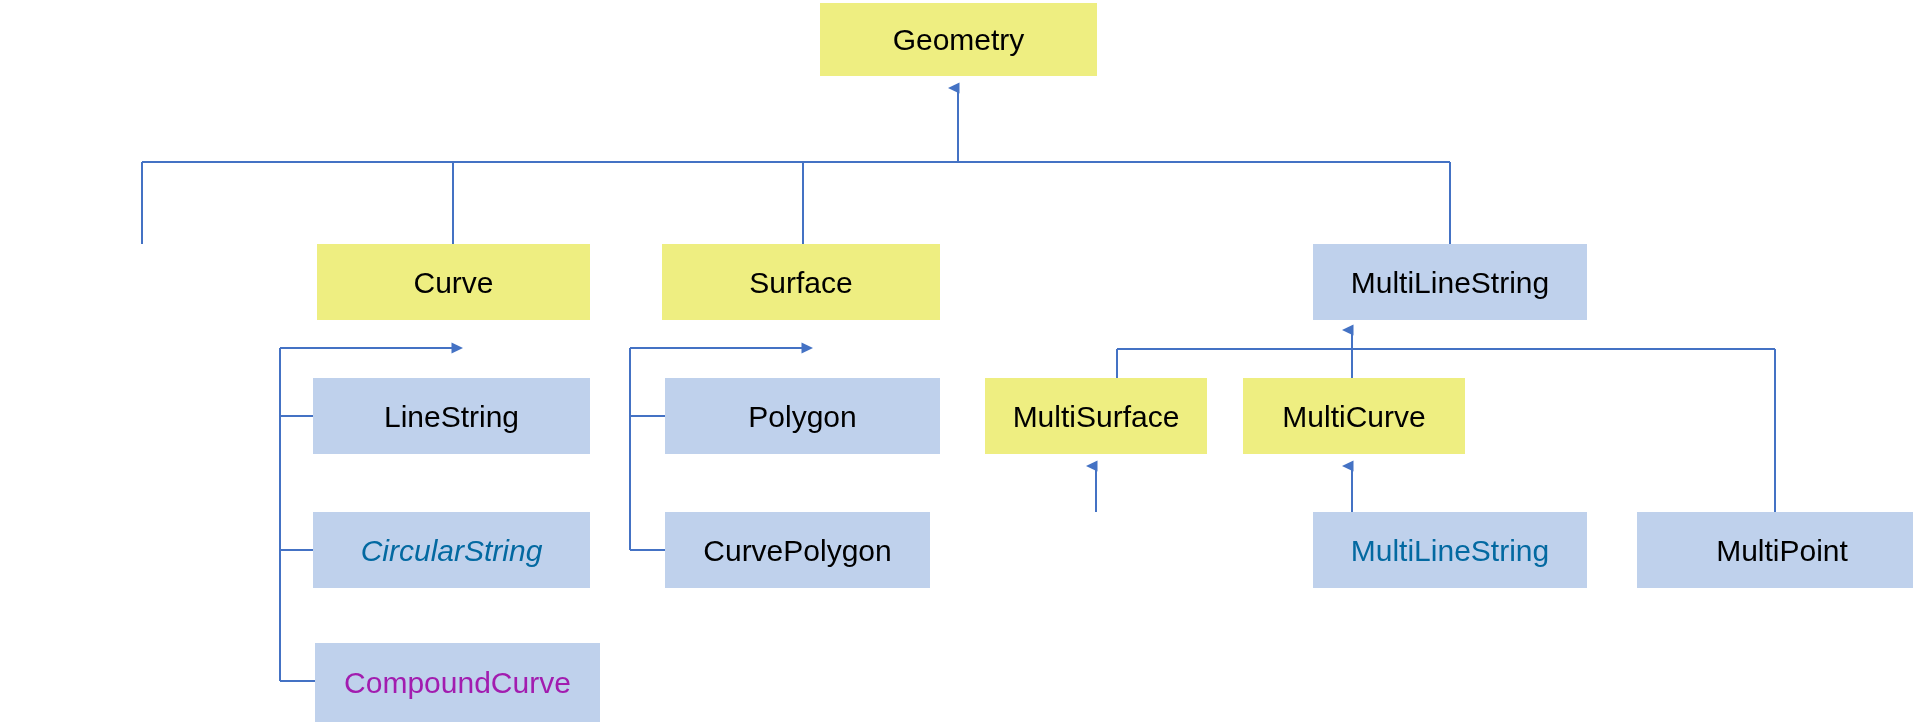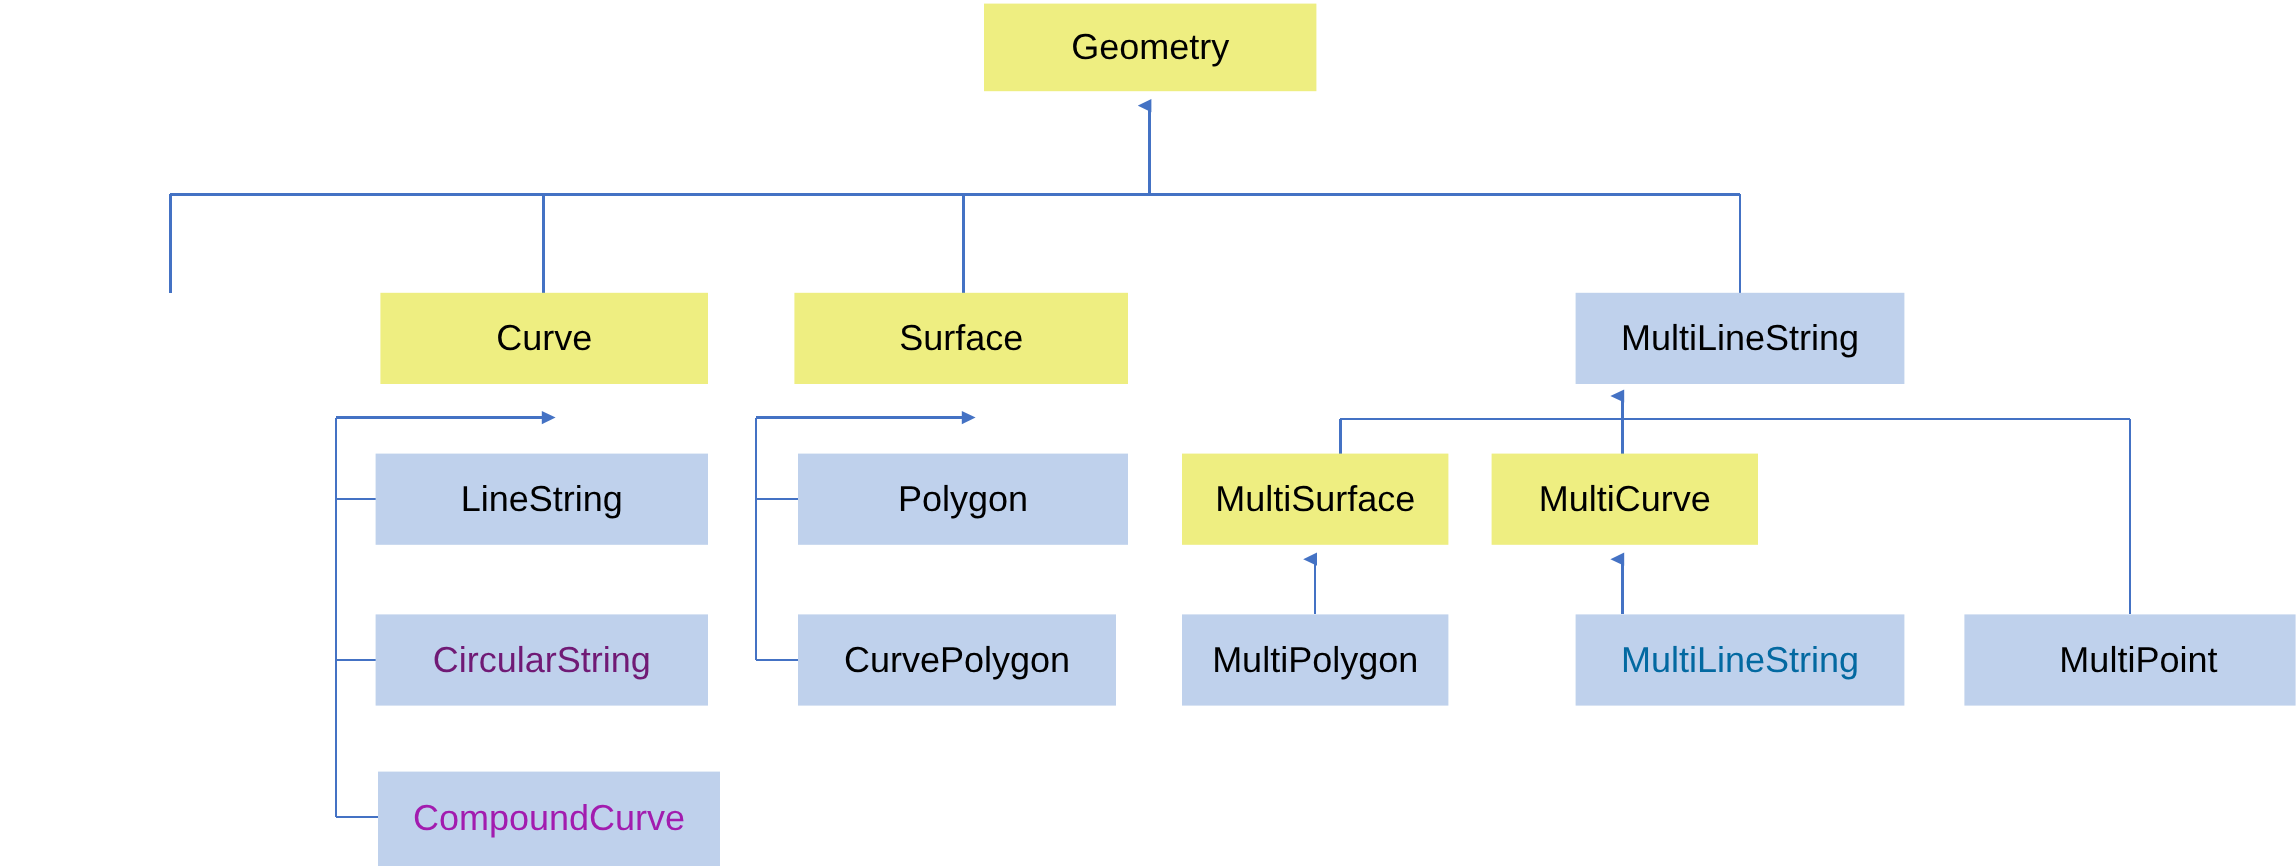--- a/index.html
+++ b/index.html
@@ -122,28 +122,25 @@
   </div>
   <div class="node-box" style="left: 665px; top: 378px; width: 275px; height: 76px; background: rgb(191, 209, 236); color: rgb(0, 0, 0);">
     <span class="node-label">Polygon</span>
   </div>
   <div class="node-box" style="left: 985px; top: 378px; width: 222px; height: 76px; background: rgb(238, 238, 129); color: rgb(0, 0, 0);">
     <span class="node-label">MultiSurface</span>
   </div>
   <div class="node-box" style="left: 1243px; top: 378px; width: 222px; height: 76px; background: rgb(238, 238, 129); color: rgb(0, 0, 0);">
     <span class="node-label">MultiCurve</span>
   </div>
-  <div class="node-box" style="left: 313px; top: 512px; width: 277px; height: 76px; background: rgb(191, 209, 236); color: #701a75;">
+  <div class="node-box" style="left: 313px; top: 512px; width: 277px; height: 76px; background: rgb(191, 209, 236); color: #0369a1; font-style: italic;">
     <span class="node-label">CircularString</span>
   </div>
   <div class="node-box" style="left: 665px; top: 512px; width: 265px; height: 76px; background: rgb(191, 209, 236); color: rgb(0, 0, 0);">
     <span class="node-label">CurvePolygon</span>
-  </div>
-  <div class="node-box" style="left: 985px; top: 512px; width: 222px; height: 76px; background: rgb(191, 209, 236); color: rgb(0, 0, 0);">
-    <span class="node-label">MultiPolygon</span>
   </div>
   <div class="node-box" style="left: 1313px; top: 512px; width: 274px; height: 76px; background: rgb(191, 209, 236); color: #0369a1;">
     <span class="node-label">MultiLineString</span>
   </div>
   <div class="node-box" style="left: 1637px; top: 512px; width: 290px; height: 76px; background: rgb(191, 209, 236); color: rgb(0, 0, 0);">
     <span class="node-label">MultiPoint</span>
   </div>
   <div class="node-box" style="left: 315px; top: 643px; width: 285px; height: 79px; background: rgb(191, 209, 236); color: #a21caf;">
     <span class="node-label">CompoundCurve</span>
   </div>

